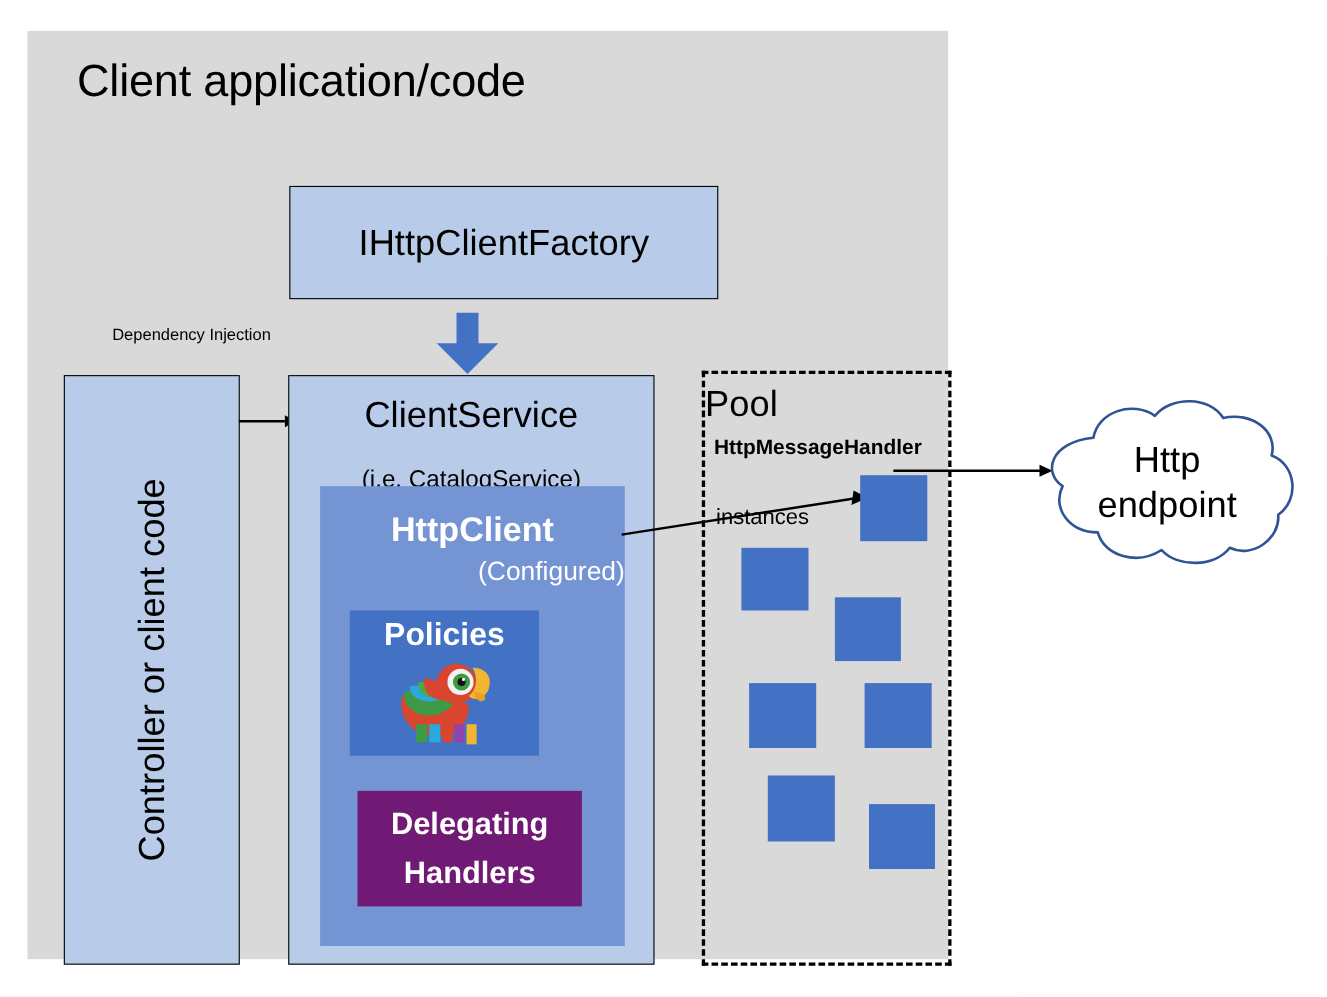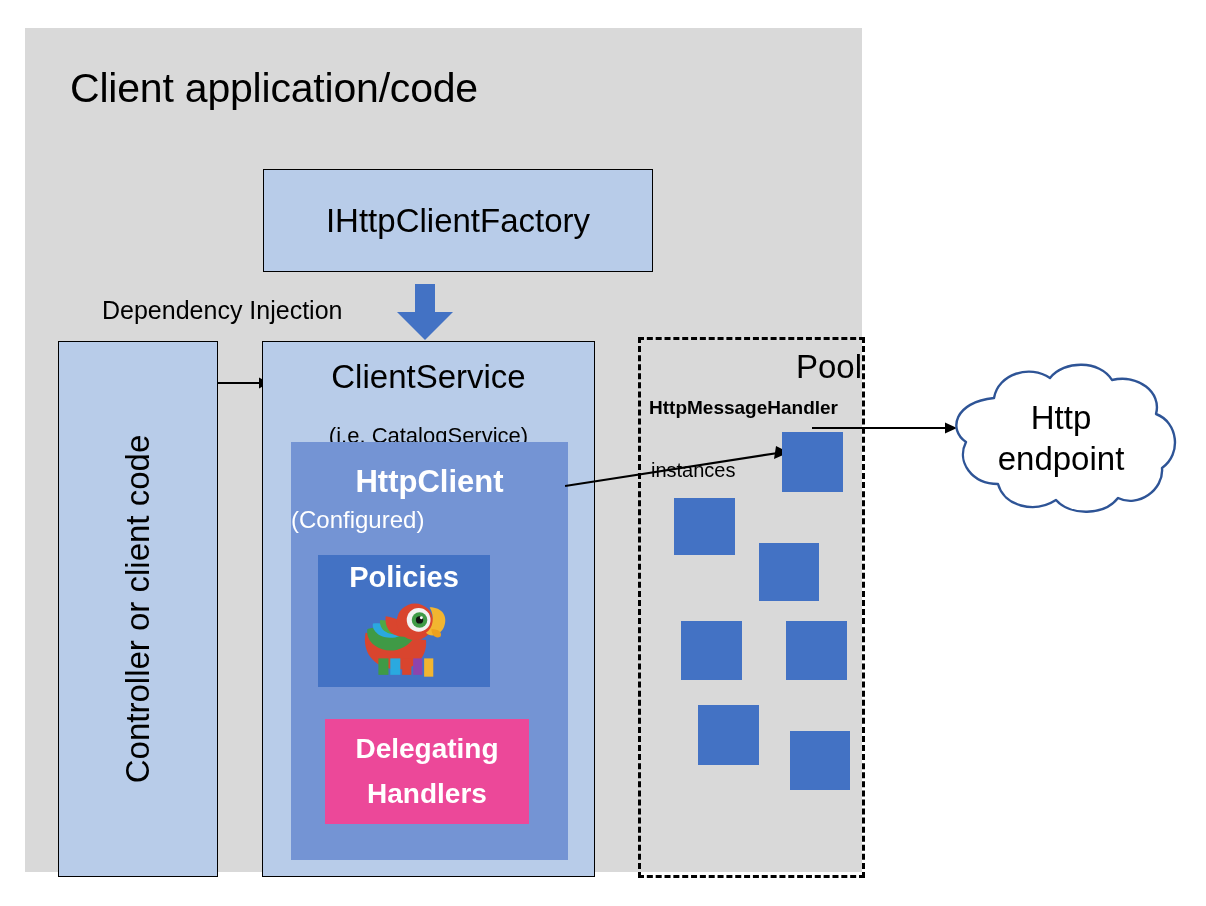--- a/index.html
+++ b/index.html
@@ -25,21 +25,20 @@
     background: #d9d9d9;
   }
   .client-panel-title {
     position: absolute;
     left: 45px;
     top: 22px;
     font-size: 41px;
     color: #000000;
     white-space: nowrap;
     letter-spacing: -0.2px;
-    margin-top: 15px;
   }
 
   
   .factory-box {
     position: absolute;
     left: 238px;
     top: 141px;
     width: 390px;
     height: 103px;
     background: #b8cce9;
@@ -60,21 +59,21 @@
     position: absolute;
     left: 369px;
     top: 256px;
     width: 62px;
     height: 56px;
   }
   .di-label {
     position: absolute;
     left: 77px;
     top: 268px;
-    font-size: 25px;
+    font-size: 15px;
     color: #000000;
     white-space: nowrap;
   }
 
   
   .controller-box {
     position: absolute;
     left: 33px;
     top: 313px;
     width: 160px;
@@ -151,21 +150,21 @@
     text-align: center;
     font-size: 31px;
     font-weight: bold;
     color: #ffffff;
     white-space: nowrap;
   }
   .hc-subtitle {
     position: absolute;
     left: 0; right: 0;
     top: 64px;
-    text-align: left;
+    text-align: right;
     font-size: 24px;
     color: #ffffff;
     white-space: nowrap;
   }
 
   
   .policies-box {
     position: absolute;
     left: 27px;
     top: 113px;
@@ -192,21 +191,21 @@
     height: 86px;
   }
 
   
   .handlers-box {
     position: absolute;
     left: 34px;
     top: 277px;
     width: 204px;
     height: 105px;
-    background: #ec4899;
+    background: #701a75;
     display: flex;
     flex-direction: column;
     align-items: center;
     justify-content: center;
   }
   .handlers-box .line {
     font-size: 28px;
     font-weight: bold;
     color: #ffffff;
     line-height: 1.6;
@@ -220,25 +219,24 @@
     top: 309px;
     width: 227px;
     height: 541px;
     border: 3px dashed #000000;
     box-sizing: border-box;
   }
   .pool-title {
     position: absolute;
     left: 0; right: 0;
     top: 8px;
-    text-align: right;
+    text-align: left;
     font-size: 33px;
     color: #000000;
     white-space: nowrap;
-    padding-left: 34px;
   }
   .pool-sub1 {
     position: absolute;
     left: 8px;
     top: 57px;
     font-size: 19px;
     font-weight: bold;
     color: #000000;
     white-space: nowrap;
   }

